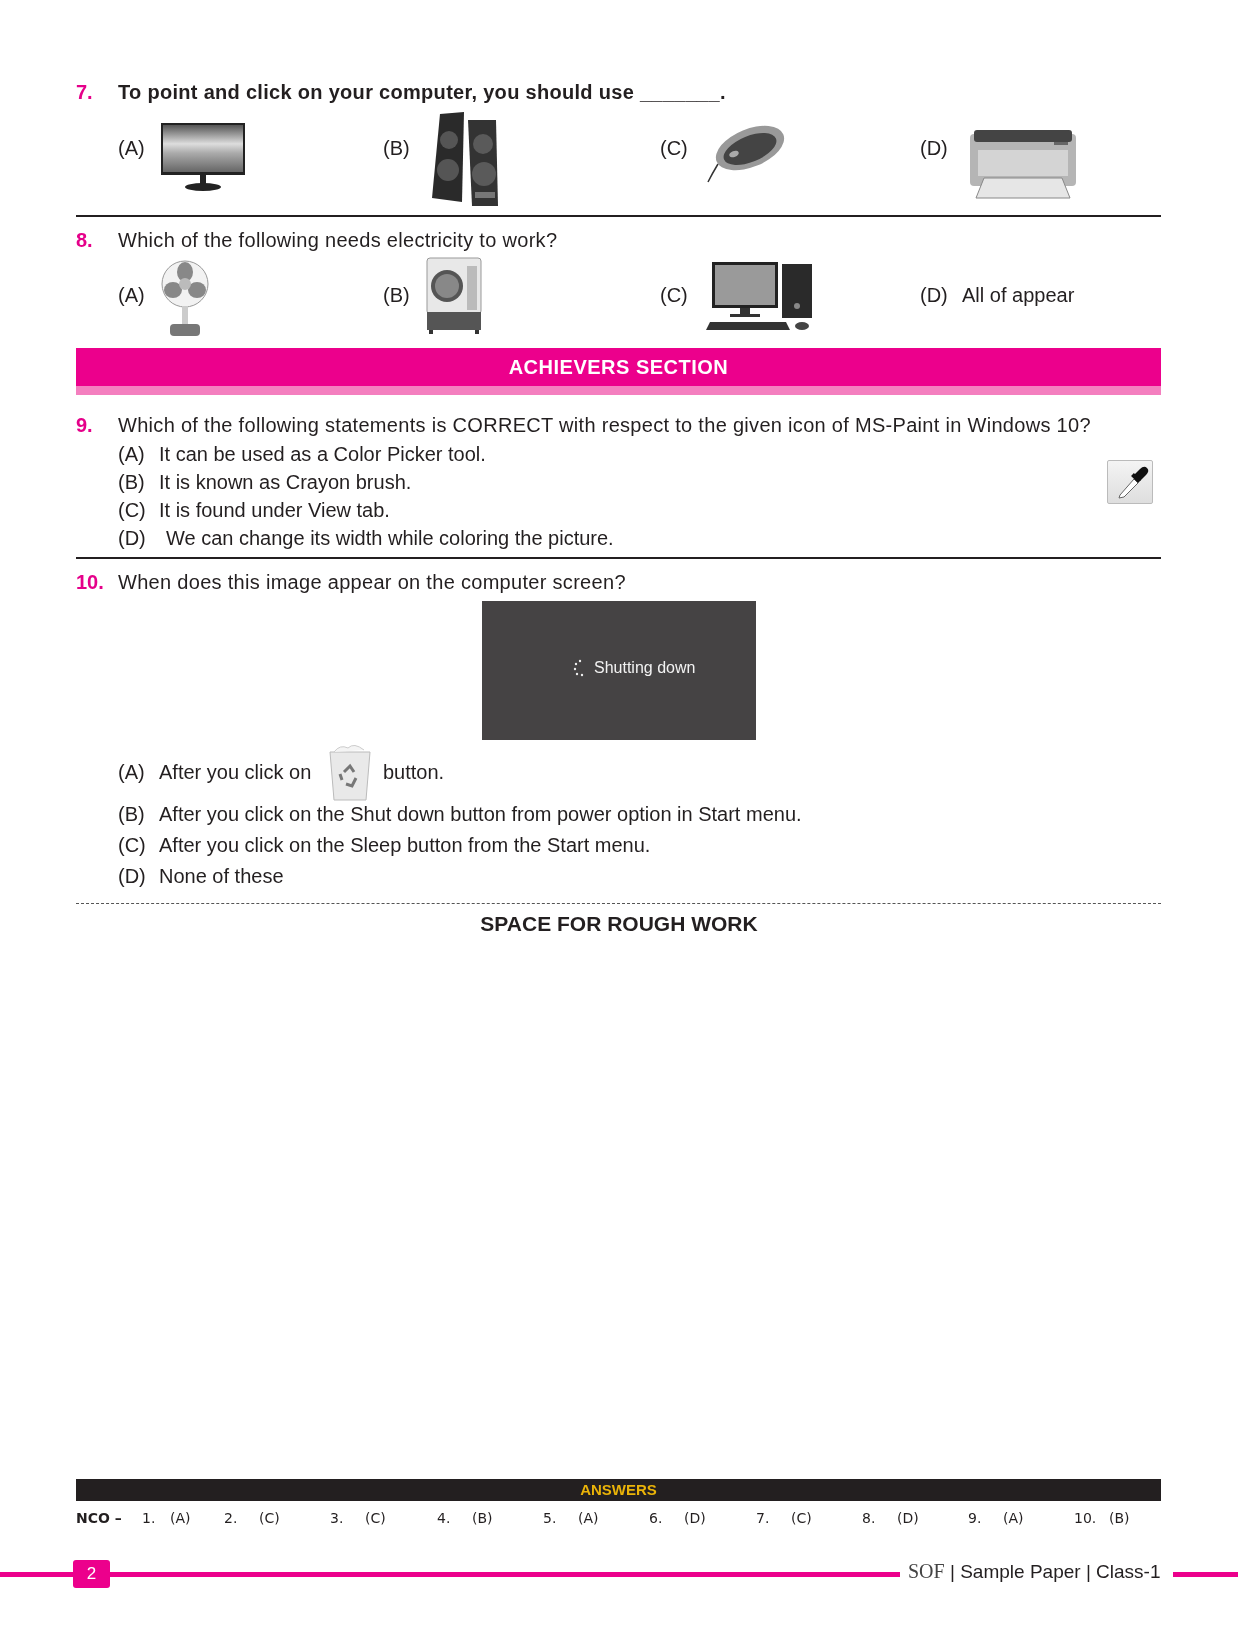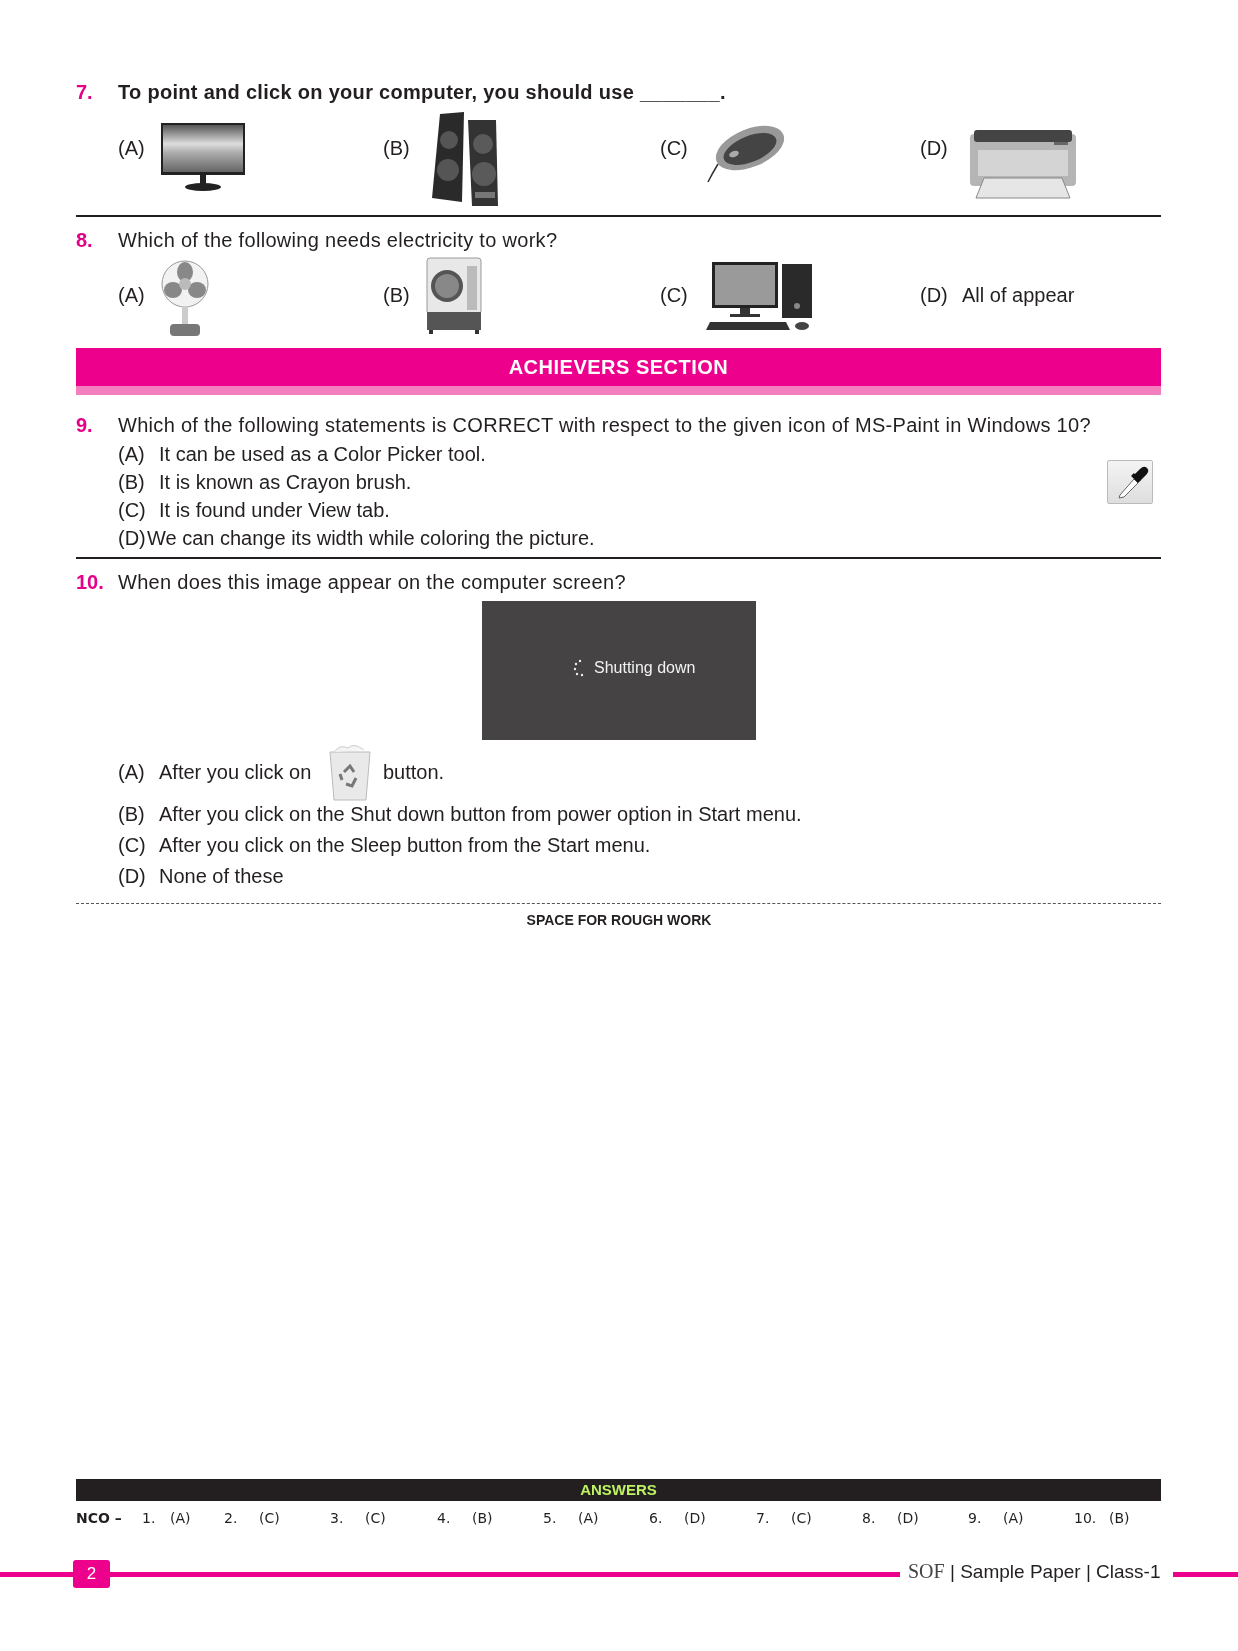--- a/index.html
+++ b/index.html
@@ -10,23 +10,23 @@
   .qtext { font-size:20px; letter-spacing:0.3px; }
   .opt { font-size:20px; }
   .hr { position:absolute; left:76px; width:1085px; height:1.5px; background:#231f20; }
   .img-box { position:absolute; }
   .banner { position:absolute; left:76px; top:348px; width:1085px; height:38px; background:#ec008c;
             color:#fff; font-weight:bold; font-size:20px; text-align:center; line-height:38px; letter-spacing:0.5px; }
   .banner-under { position:absolute; left:76px; top:386px; width:1085px; height:9px; background:#f47fbf; }
   .shut { position:absolute; left:482px; top:601px; width:274px; height:139px; background:#454344; }
   .shut-text { position:absolute; left:112px; top:58px; color:#f2f2f2; font-size:16px; }
   .dashed { position:absolute; left:76px; top:903px; width:1085px; border-top:1.5px dashed #555; }
-  .rough { position:absolute; left:0; width:1238px; top:912px; text-align:center; font-weight:bold; font-size:14px; }
+  .rough { position:absolute; left:0; width:1238px; top:912px; text-align:center; font-weight:bold; font-size:21px; }
   .ans-bar { position:absolute; left:76px; top:1479px; width:1085px; height:22px; background:#231f20;
-             color:#bef264; font-weight:bold; font-size:15px; text-align:center; line-height:22px; }
+             color:#eab308; font-weight:bold; font-size:15px; text-align:center; line-height:22px; }
   .ans-row { position:absolute; left:76px; top:1510px; font-size:14px; color:#231f20; font-family:"DejaVu Sans", sans-serif; }
   .ans-row span { position:absolute; white-space:nowrap; }
   .foot-line { position:absolute; top:1572px; height:5px; background:#ec008c; }
   .page-box { position:absolute; left:73px; top:1560px; width:37px; height:28px; background:#ec008c; color:#fff;
               border-radius:3px; font-size:17px; text-align:center; line-height:28px; }
   .foot-text { position:absolute; left:908px; top:1560px; font-size:19px; color:#231f20; white-space:nowrap; }
   .sof { font-family:"Liberation Serif", serif; color:#444; font-size:20px; }
 </style>
 </head>
 <body>
@@ -151,21 +151,21 @@
   <div class="abs opt" style="left:118px;top:471px;">
     <span>(B)</span>
     <span style="position:absolute;left:41px;white-space:nowrap;">It is known as Crayon brush.</span>
   </div>
   <div class="abs opt" style="left:118px;top:499px;">
     <span>(C)</span>
     <span style="position:absolute;left:41px;white-space:nowrap;">It is found under View tab.</span>
   </div>
   <div class="abs opt" style="left:118px;top:527px;">
     <span>(D)</span>
-    <span style="position:absolute;left:29px;white-space:nowrap;">We can change its width while coloring the picture.</span>
+    <span style="position:absolute;left:48px;white-space:nowrap;">We can change its width while coloring the picture.</span>
   </div>
 
   <div class="img-box" style="left:1107px;top:460px;width:46px;height:44px;border:1px solid #bbb;border-radius:2px;background:linear-gradient(#f4f4f4,#dedede);">
     <svg width="44" height="42" viewBox="0 0 44 42">
       <path d="M12 34 L26 18 L30 22 L16 36 L11 37 Z" fill="#fff" stroke="#666" stroke-width="1"></path>
       <path d="M26 14 L32 8 Q36 4 39 7 Q42 10 38 14 L32 20 Z" fill="#111"></path>
       <rect x="23" y="15" width="10" height="4" transform="rotate(45 28 17)" fill="#111"></rect>
     </svg>
   </div>
 </div>

